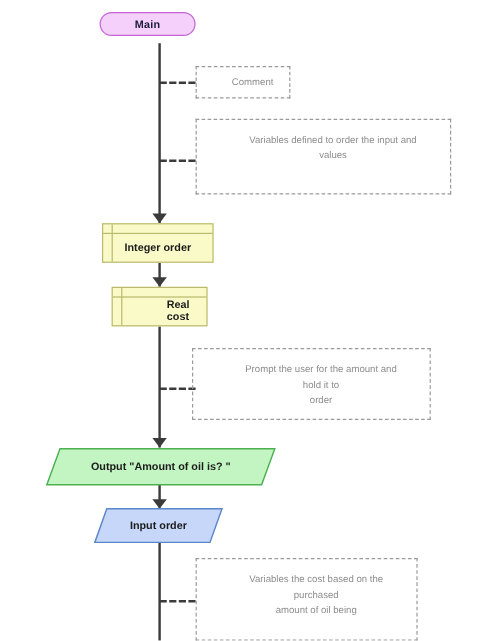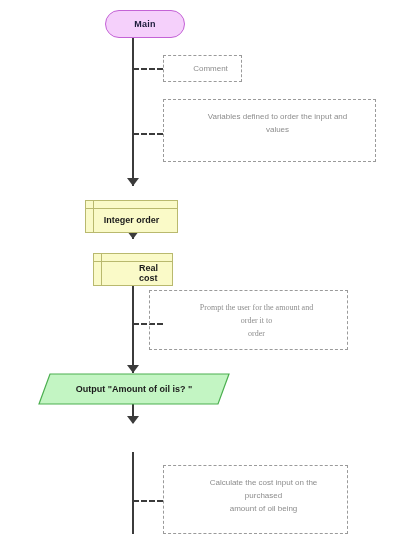--- a/index.html
+++ b/index.html
@@ -63,21 +63,20 @@
     position: absolute;
     box-sizing: border-box;
     background: #fafac8;
     border: 1px solid #b9b96e;
     display: flex;
     align-items: center;
     justify-content: center;
     color: #1b1b1b;
     font-size: 9px;
     font-weight: bold;
-    margin-top: 14px;
   }
   .decl::before {
     content: "";
     position: absolute;
     left: 7px;
     top: 0;
     bottom: 0;
     width: 1px;
     background: #b9b96e;
   }
@@ -152,54 +151,60 @@
   <div class="flow-line" style="top:404px; height:19px;"></div>
   <div class="arrow-head" style="top:416px;"></div>
 
   <div class="flow-line" style="top:452px; height:82px;"></div>
 
   <div class="dash-connector" style="top:68px; width:30px;"></div>
   <div class="dash-connector" style="top:133px; width:30px;"></div>
   <div class="dash-connector" style="top:323px; width:30px;"></div>
   <div class="dash-connector" style="top:500px; width:30px;"></div>
 
-  <div class="terminal" style="left:105px; top:10px; width:80px; height:28px;">
+  <div class="terminal" style="left:83px; top:10px; width:80px; height:20px;">
     <span>Main</span>
   </div>
 
   <div class="comment single" style="left:163px; top:55px; width:79px; height:27px;">
     <span class="cmt-line">Comment</span>
   </div>
 
   <div class="comment" style="left:163px; top:99px; width:213px; height:63px;">
     <span class="cmt-line">Variables defined to order the input and</span>
     <span class="cmt-line">values</span>
   </div>
 
   <div class="decl" style="left:85px; top:186px; width:93px; height:33px;">
     <span class="decl-label">Integer order</span>
   </div>
 
   <div class="decl" style="left:93px; top:239px; width:80px; height:33px;padding-left:45px;">
     <span class="decl-label">Real cost</span>
   </div>
 
-  <div class="comment" style="left:149px; top:290px; width:199px; height:60px;font-family:Liberation Serif, serif;">
+  <div class="comment" style="left:160px; top:290px; width:199px; height:60px;">
     <span class="cmt-line">Prompt the user for the amount and</span>
-    <span class="cmt-line">order it to</span>
+    <span class="cmt-line">hold it to</span>
     <span class="cmt-line">order</span>
   </div>
 
   <div class="io" style="left:38px; top:373px; width:192px; height:32px;">
     <svg width="192" height="32" viewBox="0 0 192 32">
       <polygon points="12,1 191,1 180,31 1,31" fill="#c3f5c3" stroke="#4caf50" stroke-width="1.2"></polygon>
     </svg>
     <span class="io-label">Output "Amount of oil is? "</span>
   </div>
 
+  <div class="io" style="left:78px; top:423px; width:108px; height:30px;">
+    <svg width="108" height="30" viewBox="0 0 108 30">
+      <polygon points="11,1 107,1 97,29 1,29" fill="#c6d7f9" stroke="#5b86c8" stroke-width="1.2"></polygon>
+    </svg>
+    <span class="io-label">Input order</span>
+  </div>
 
   <div class="comment" style="left:163px; top:465px; width:185px; height:69px;">
-    <span class="cmt-line">Calculate the cost input on the</span>
+    <span class="cmt-line">Variables the cost based on the</span>
     <span class="cmt-line">purchased</span>
     <span class="cmt-line">amount of oil being</span>
   </div>
 
 </div>
 
 </body></html>

